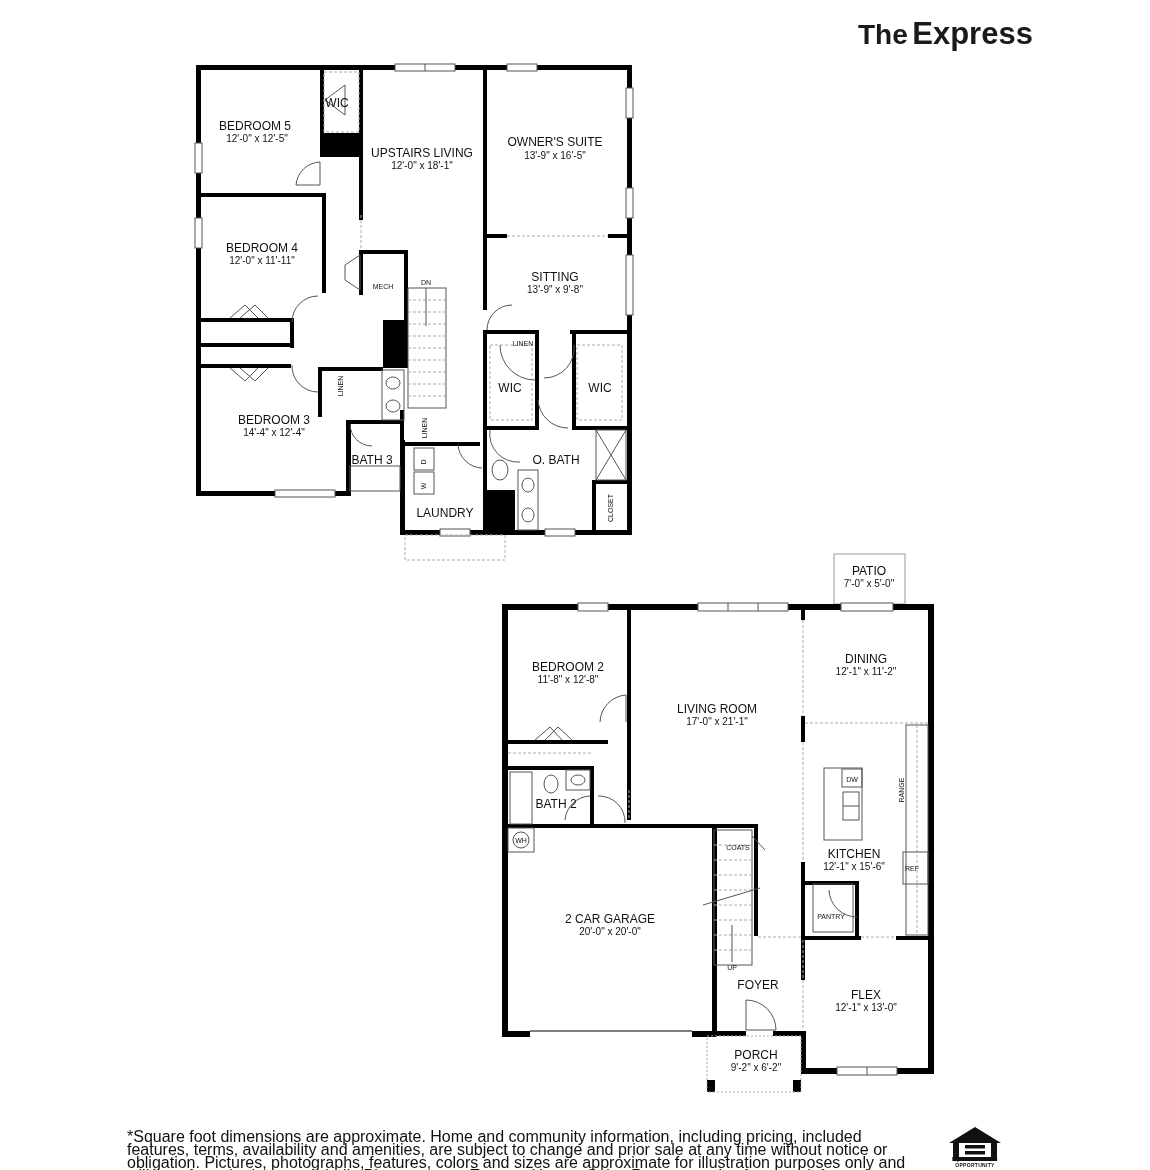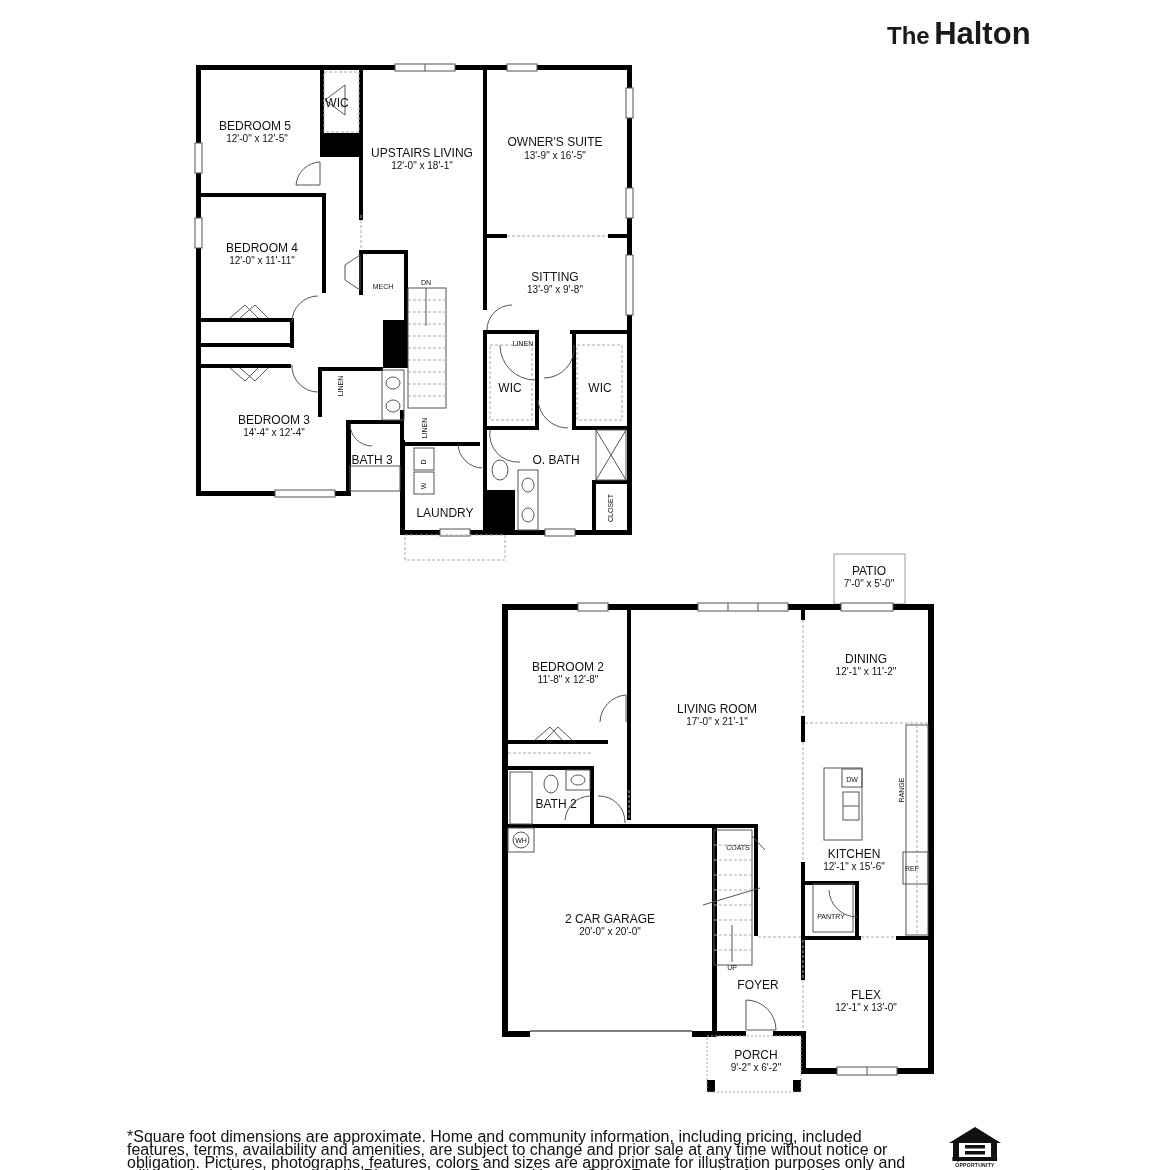--- a/index.html
+++ b/index.html
@@ -1,37 +1,37 @@
 <!DOCTYPE html>
 <html><head>
 <meta charset="utf-8">
 <style>
   html, body { margin:0; padding:0; background:#ffffff; }
   body { width:1150px; height:1170px; position:relative; overflow:hidden; font-family:"Liberation Sans", sans-serif; color:#111; }
   .title { position:absolute; left:858px; top:16px; font-family:"Liberation Sans", sans-serif; font-weight:bold; color:#1a1a1a; }
-  .title .the { font-size:24px;margin-left:29px; }
+  .title .the { font-size:28px; }
   .title .name { font-size:31px; }
   svg.plan { position:absolute; left:0; top:0; }
   .room-label { font-family:"Liberation Sans", sans-serif; font-size:12px; fill:#111; text-anchor:middle; }
   .room-dim { font-family:"Liberation Sans", sans-serif; font-size:10px; fill:#111; text-anchor:middle; }
   .small-label { font-family:"Liberation Sans", sans-serif; font-size:7px; fill:#111; text-anchor:middle; }
   .wall { fill:#000; }
   .window { fill:#fff; stroke:#555; stroke-width:1; }
   .thin { fill:none; stroke:#555; stroke-width:1; }
   .dash { fill:none; stroke:#aaa; stroke-width:1; stroke-dasharray:3 2; }
   .disclaimer { position:absolute; left:127px; top:1130px; width:800px; font-size:16px; line-height:13px; color:#111; font-family:"Liberation Sans", sans-serif; }
   .eho { position:absolute; left:945px; top:1120px; width:60px; height:50px; }
   .eho-text { position:absolute; left:945px; top:1156px; width:60px; font-size:5px; font-weight:bold; text-align:center; line-height:6px; letter-spacing:0.3px; }
 </style>
 </head>
 <body>
 
 <div class="title">
   <span class="the">The</span>
-  <span class="name">Halton</span>
+  <span class="name">Express</span>
 </div>
 
 <svg class="plan" width="1150" height="1170" viewBox="0 0 1150 1170">
 
   <g>
 
     <rect class="wall" x="196" y="65" width="436" height="5"></rect>
     <rect class="wall" x="196" y="65" width="5" height="430"></rect>
     <rect class="wall" x="627" y="65" width="5" height="470"></rect>
     <rect class="wall" x="196" y="491" width="155" height="5"></rect>

